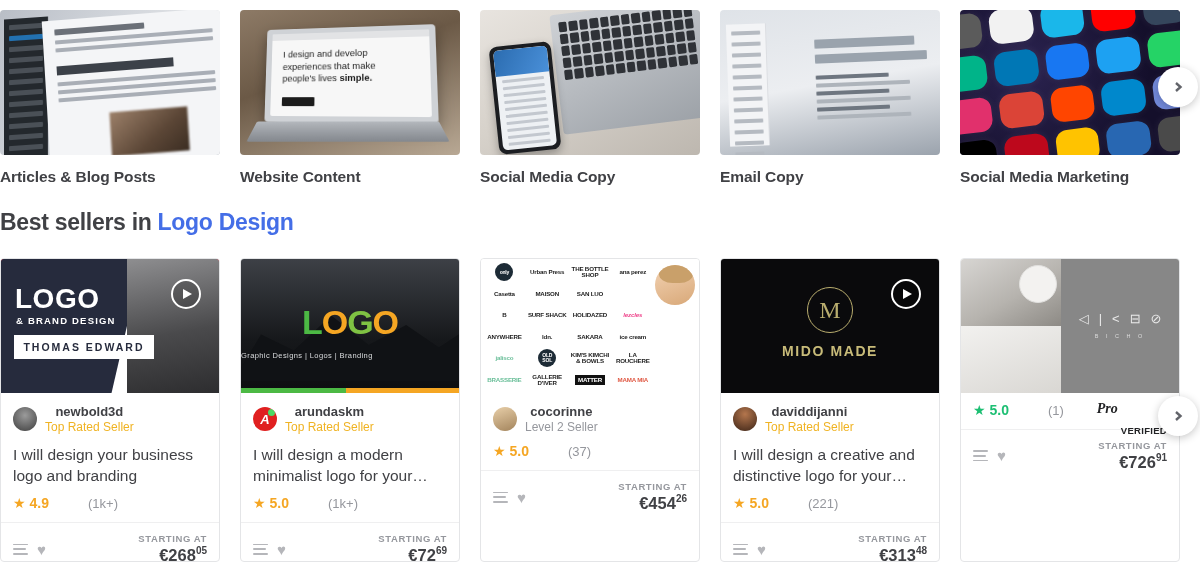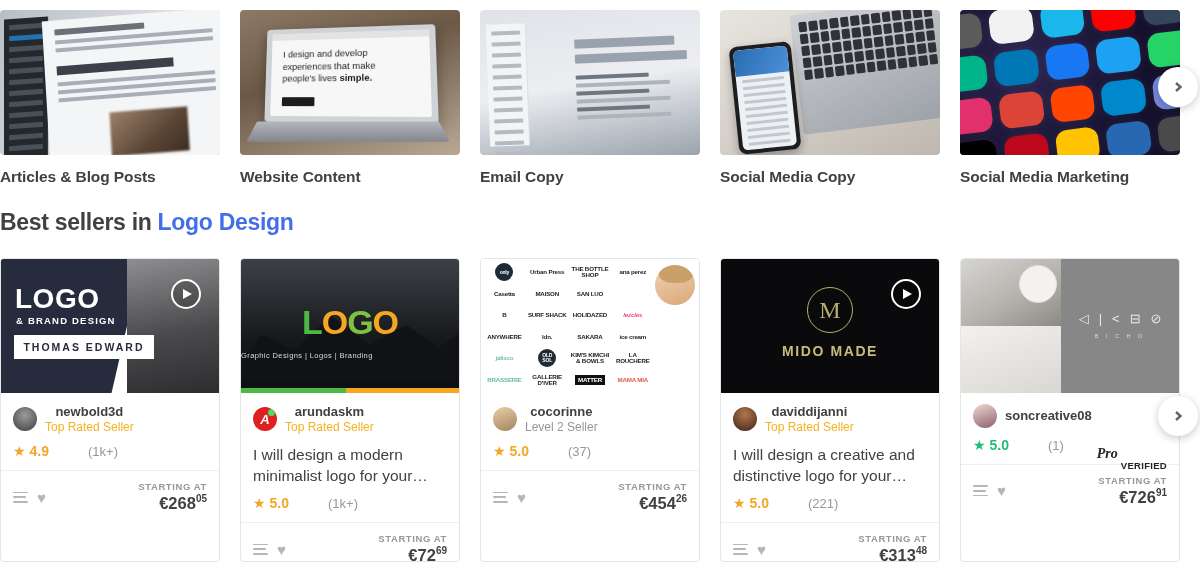--- a/index.html
+++ b/index.html
@@ -190,21 +190,21 @@
     display:flex; align-items:center; gap:4px;
     padding: 9px 12px 11px;
     border-bottom: 1px solid #efeff0;
     position: relative;
   }
   .star { color:#f5a623; font-size:14px; line-height:1; }
   .star.teal { color:#1dbf73; }
   .rate-val { font-size:14px; font-weight:700; color:#f5a623; }
   .rate-val.teal { color:#1dbf73; }
   .rate-cnt { font-size:13px; color:#95979d;margin-left:35px; }
-  .pro-badge { position:absolute; right:12px; top:8px; display:flex; align-items:center; gap:3px; }
+  .pro-badge { position:absolute; right:12px; top:8px; display:flex; align-items:flex-start; gap:3px; }
   .pro-badge .pro { font-family:"Liberation Serif", serif; font-style:italic; font-weight:700; font-size:14px; color:#222325; }
   .pro-badge .verified { font-size:9.5px; font-weight:700; letter-spacing:0.3px; color:#222325;margin-top:24px; }
 
   .foot { display:flex; align-items:center; justify-content:space-between; padding:10px 12px 12px; }
   .foot-icons { display:flex; align-items:center; gap:9px; }
   .ic-list { width:15px; height:11px; display:flex; flex-direction:column; justify-content:space-between; }
   .ic-list i { display:block; height:1.6px; background:#b5b6ba; border-radius:1px; }
   .ic-list i:nth-child(2){ width:88%; }
   .ic-heart { color:#b5b6ba; font-size:15px; line-height:1; }
   .price-wrap { text-align:right; }
@@ -261,20 +261,110 @@
             </div>
             <div class="btn"></div>
           </div>
         </div>
         <div class="kb"></div>
       </div>
       <div class="cat-label">Website Content</div>
     </div>
 
     <div class="cat-card">
+      <div class="cat-thumb t4">
+        <div class="mb">
+          <div class="keys">
+              <i></i>
+              <i></i>
+              <i></i>
+              <i></i>
+              <i></i>
+              <i></i>
+              <i></i>
+              <i></i>
+              <i></i>
+              <i></i>
+              <i></i>
+              <i></i>
+              <i></i>
+              <i></i>
+              <i></i>
+              <i></i>
+              <i></i>
+              <i></i>
+              <i></i>
+              <i></i>
+              <i></i>
+              <i></i>
+              <i></i>
+              <i></i>
+              <i></i>
+              <i></i>
+              <i></i>
+              <i></i>
+              <i></i>
+              <i></i>
+              <i></i>
+              <i></i>
+              <i></i>
+              <i></i>
+              <i></i>
+              <i></i>
+              <i></i>
+              <i></i>
+              <i></i>
+              <i></i>
+              <i></i>
+              <i></i>
+              <i></i>
+              <i></i>
+              <i></i>
+              <i></i>
+              <i></i>
+              <i></i>
+              <i></i>
+              <i></i>
+              <i></i>
+              <i></i>
+              <i></i>
+              <i></i>
+              <i></i>
+              <i></i>
+              <i></i>
+              <i></i>
+              <i></i>
+              <i></i>
+              <i></i>
+              <i></i>
+              <i></i>
+              <i></i>
+              <i></i>
+            </div>
+        </div>
+        <div class="ph">
+          <div class="s">
+              <div class="hero"></div>
+              <i></i>
+              <i></i>
+              <i></i>
+              <i></i>
+              <i></i>
+              <i></i>
+              <i></i>
+              <i></i>
+              <i></i>
+              <i></i>
+            </div>
+        </div>
+      </div>
+      <div class="cat-label">Social Media Copy</div>
+    </div>
+
+    <div class="cat-card">
       <div class="cat-thumb t3">
         <div class="side">
             <i></i>
             <i></i>
             <i></i>
             <i></i>
             <i></i>
             <i></i>
             <i></i>
             <i></i>
@@ -288,110 +378,20 @@
             <div class="h2"></div>
           <s></s>
             <s class="d"></s>
             <s></s>
             <s class="d"></s>
             <s></s>
             <s class="d"></s>
         </div>
       </div>
       <div class="cat-label">Email Copy</div>
-    </div>
-
-    <div class="cat-card">
-      <div class="cat-thumb t4">
-        <div class="mb">
-          <div class="keys">
-              <i></i>
-              <i></i>
-              <i></i>
-              <i></i>
-              <i></i>
-              <i></i>
-              <i></i>
-              <i></i>
-              <i></i>
-              <i></i>
-              <i></i>
-              <i></i>
-              <i></i>
-              <i></i>
-              <i></i>
-              <i></i>
-              <i></i>
-              <i></i>
-              <i></i>
-              <i></i>
-              <i></i>
-              <i></i>
-              <i></i>
-              <i></i>
-              <i></i>
-              <i></i>
-              <i></i>
-              <i></i>
-              <i></i>
-              <i></i>
-              <i></i>
-              <i></i>
-              <i></i>
-              <i></i>
-              <i></i>
-              <i></i>
-              <i></i>
-              <i></i>
-              <i></i>
-              <i></i>
-              <i></i>
-              <i></i>
-              <i></i>
-              <i></i>
-              <i></i>
-              <i></i>
-              <i></i>
-              <i></i>
-              <i></i>
-              <i></i>
-              <i></i>
-              <i></i>
-              <i></i>
-              <i></i>
-              <i></i>
-              <i></i>
-              <i></i>
-              <i></i>
-              <i></i>
-              <i></i>
-              <i></i>
-              <i></i>
-              <i></i>
-              <i></i>
-              <i></i>
-            </div>
-        </div>
-        <div class="ph">
-          <div class="s">
-              <div class="hero"></div>
-              <i></i>
-              <i></i>
-              <i></i>
-              <i></i>
-              <i></i>
-              <i></i>
-              <i></i>
-              <i></i>
-              <i></i>
-              <i></i>
-            </div>
-        </div>
-      </div>
-      <div class="cat-label">Social Media Copy</div>
     </div>
 
     <div class="cat-card">
       <div class="cat-thumb t5">
         <div class="grid">
           <i style="background:#5b5b5b"></i>
             <i style="background:#f2f2f2"></i>
             <i style="background:#1ab7ea"></i>
             <i style="background:#ff0000"></i>
             <i style="background:#35465c"></i>
@@ -438,20 +438,21 @@
         <div class="name">THOMAS EDWARD</div>
         <div class="play"></div>
       </div>
       <div class="seller">
         <div class="avatar av1"></div>
         <div class="seller-meta">
           <div class="seller-name">newbold3d</div>
           <div class="seller-level top">Top Rated Seller</div>
         </div>
       </div>
+      <div class="gig-title">I will design your business logo and branding</div>
       <div class="rating-row">
         <span class="star">★</span>
         <span class="rate-val">4.9</span>
         <span class="rate-cnt">(1k+)</span>
       </div>
       <div class="foot">
         <div class="foot-icons">
           <span class="ic-list">
               <i></i>
               <i></i>
@@ -613,26 +614,20 @@
           <div class="glyphs">
             <span>◁</span>
             <span>|</span>
             <span>&lt;</span>
             <span>⊟</span>
             <span>⊘</span>
           </div>
           <div class="cap">B  I  C  H  O</div>
         </div>
       </div>
-      <div class="seller">
-        <div class="avatar av5"></div>
-        <div class="seller-meta">
-          <div class="seller-name">soncreative08</div>
-        </div>
-      </div>
       <div class="rating-row">
         <span class="star teal">★</span>
         <span class="rate-val teal">5.0</span>
         <span class="rate-cnt">(1)</span>
         <span class="pro-badge">
           <span class="pro">Pro</span>
           <span class="verified">VERIFIED</span>
         </span>
       </div>
       <div class="foot">

